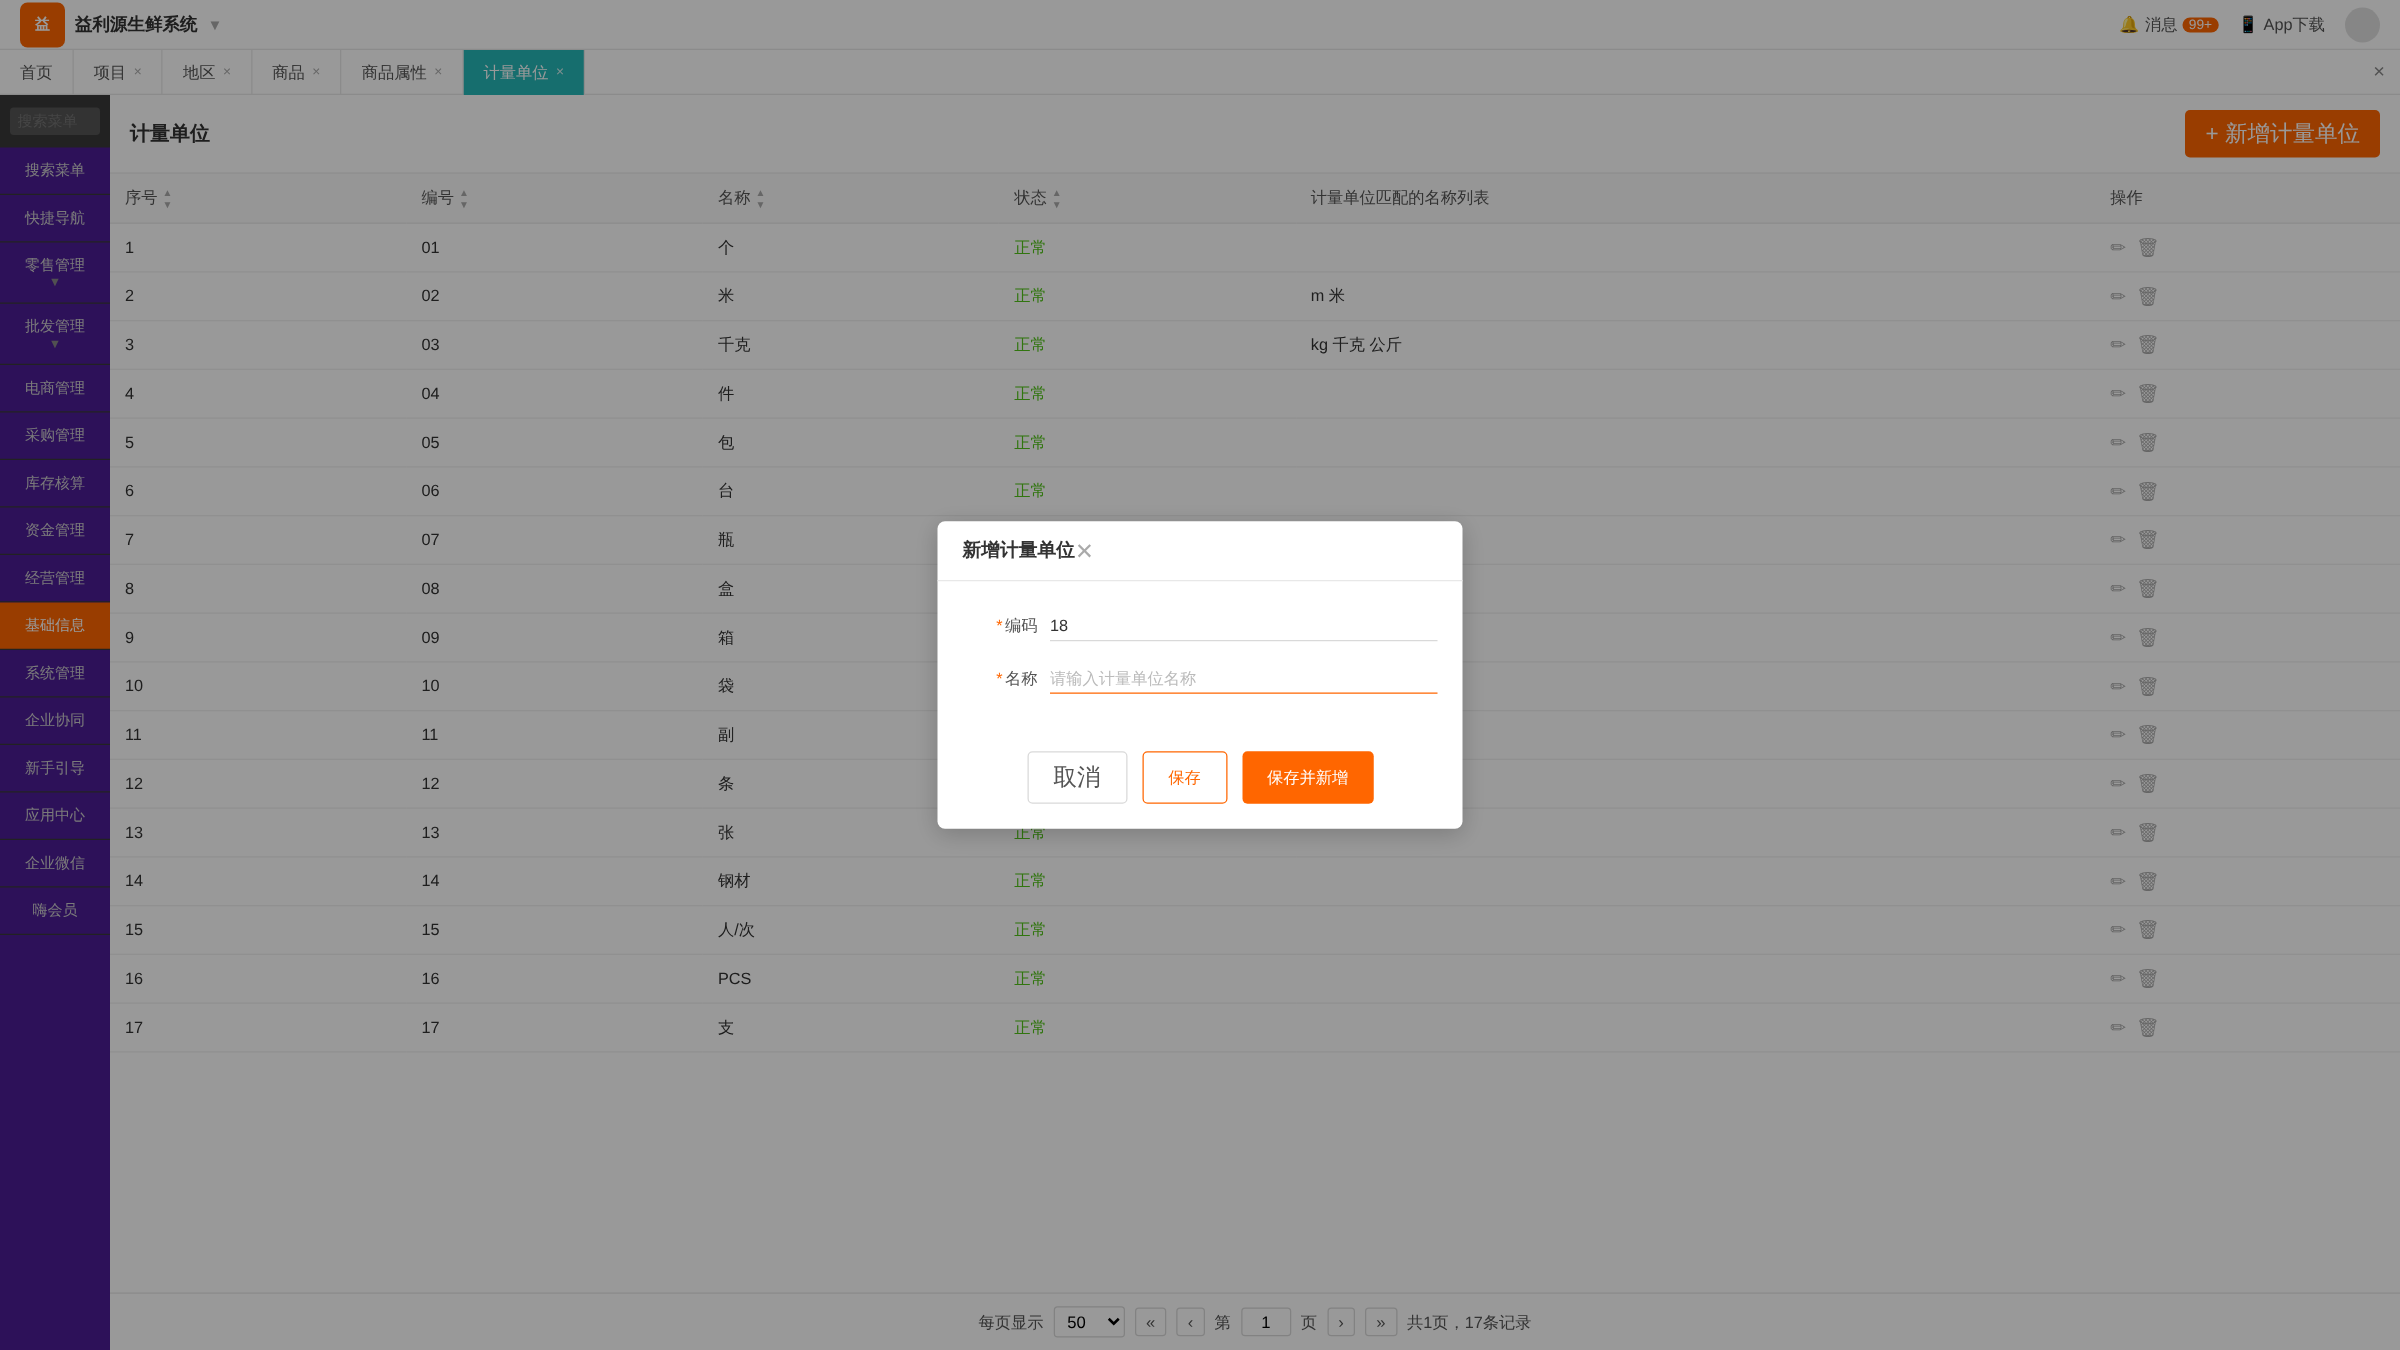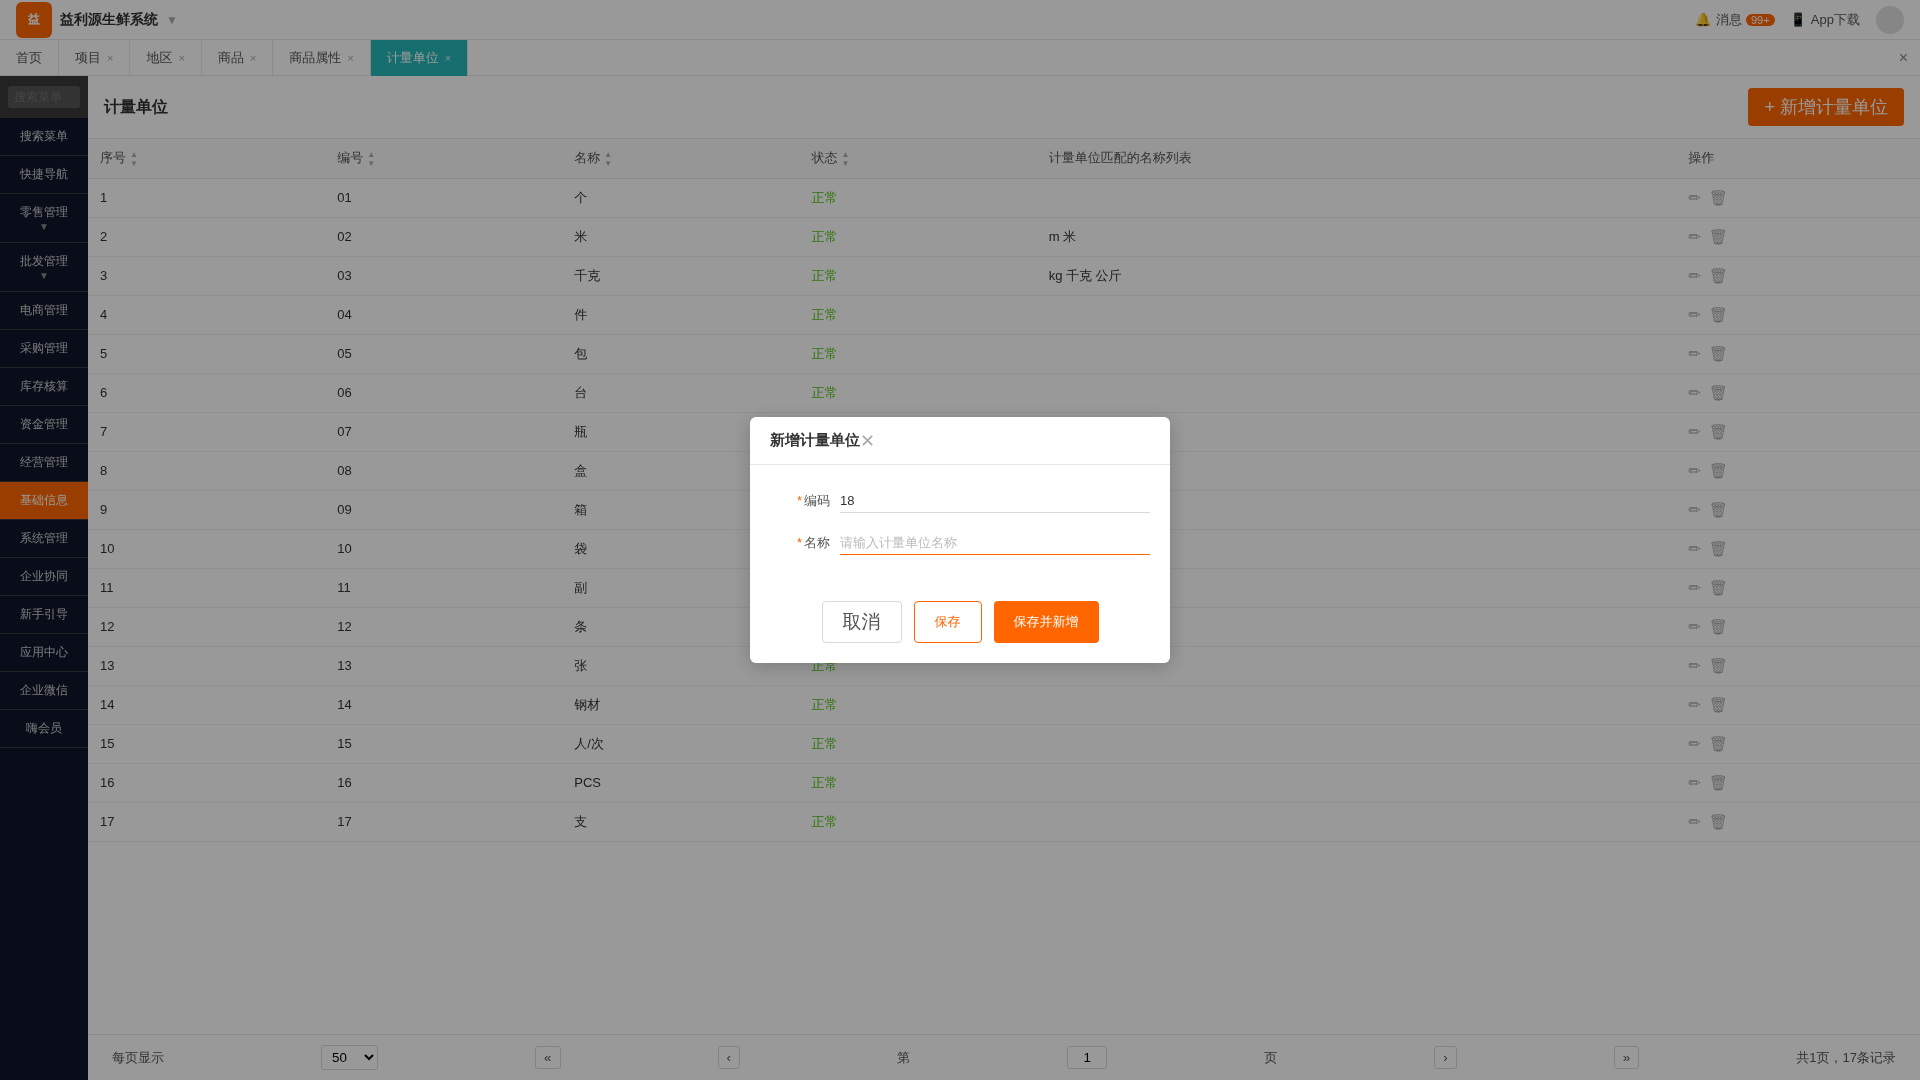--- a/index.html
+++ b/index.html
@@ -103,21 +103,21 @@
 
     
     .main-layout {
       display: flex;
       height: calc(1080px - 76px);
     }
 
     
     .sidebar {
       width: 88px;
-      background: #0f172a;
+      background: #4c1d95;
       display: flex;
       flex-direction: column;
       overflow: hidden;
     }
     .sidebar-search {
       padding: 10px 8px;
       background: #3a3a3a;
     }
     .sidebar-search input {
       width: 100%;
@@ -222,24 +222,24 @@
     }
     .action-icon {
       color: #aaa;
       cursor: pointer;
       font-size: 15px;
     }
 
     
     .pagination-bar {
       background: #fff;
-      padding: 10px 24px;
-      display: flex;
-      align-items: center;
-      justify-content: space-between;
+      padding: 10px 12px;
+      display: flex;
+      align-items: center;
+      justify-content: center;
       gap: 8px;
       border-top: 1px solid #e8e8e8;
       font-size: 13px;
       color: #555;
     }
     .pagination-btn {
       border: 1px solid #d9d9d9;
       background: #fff;
       padding: 3px 8px;
       border-radius: 3px;

